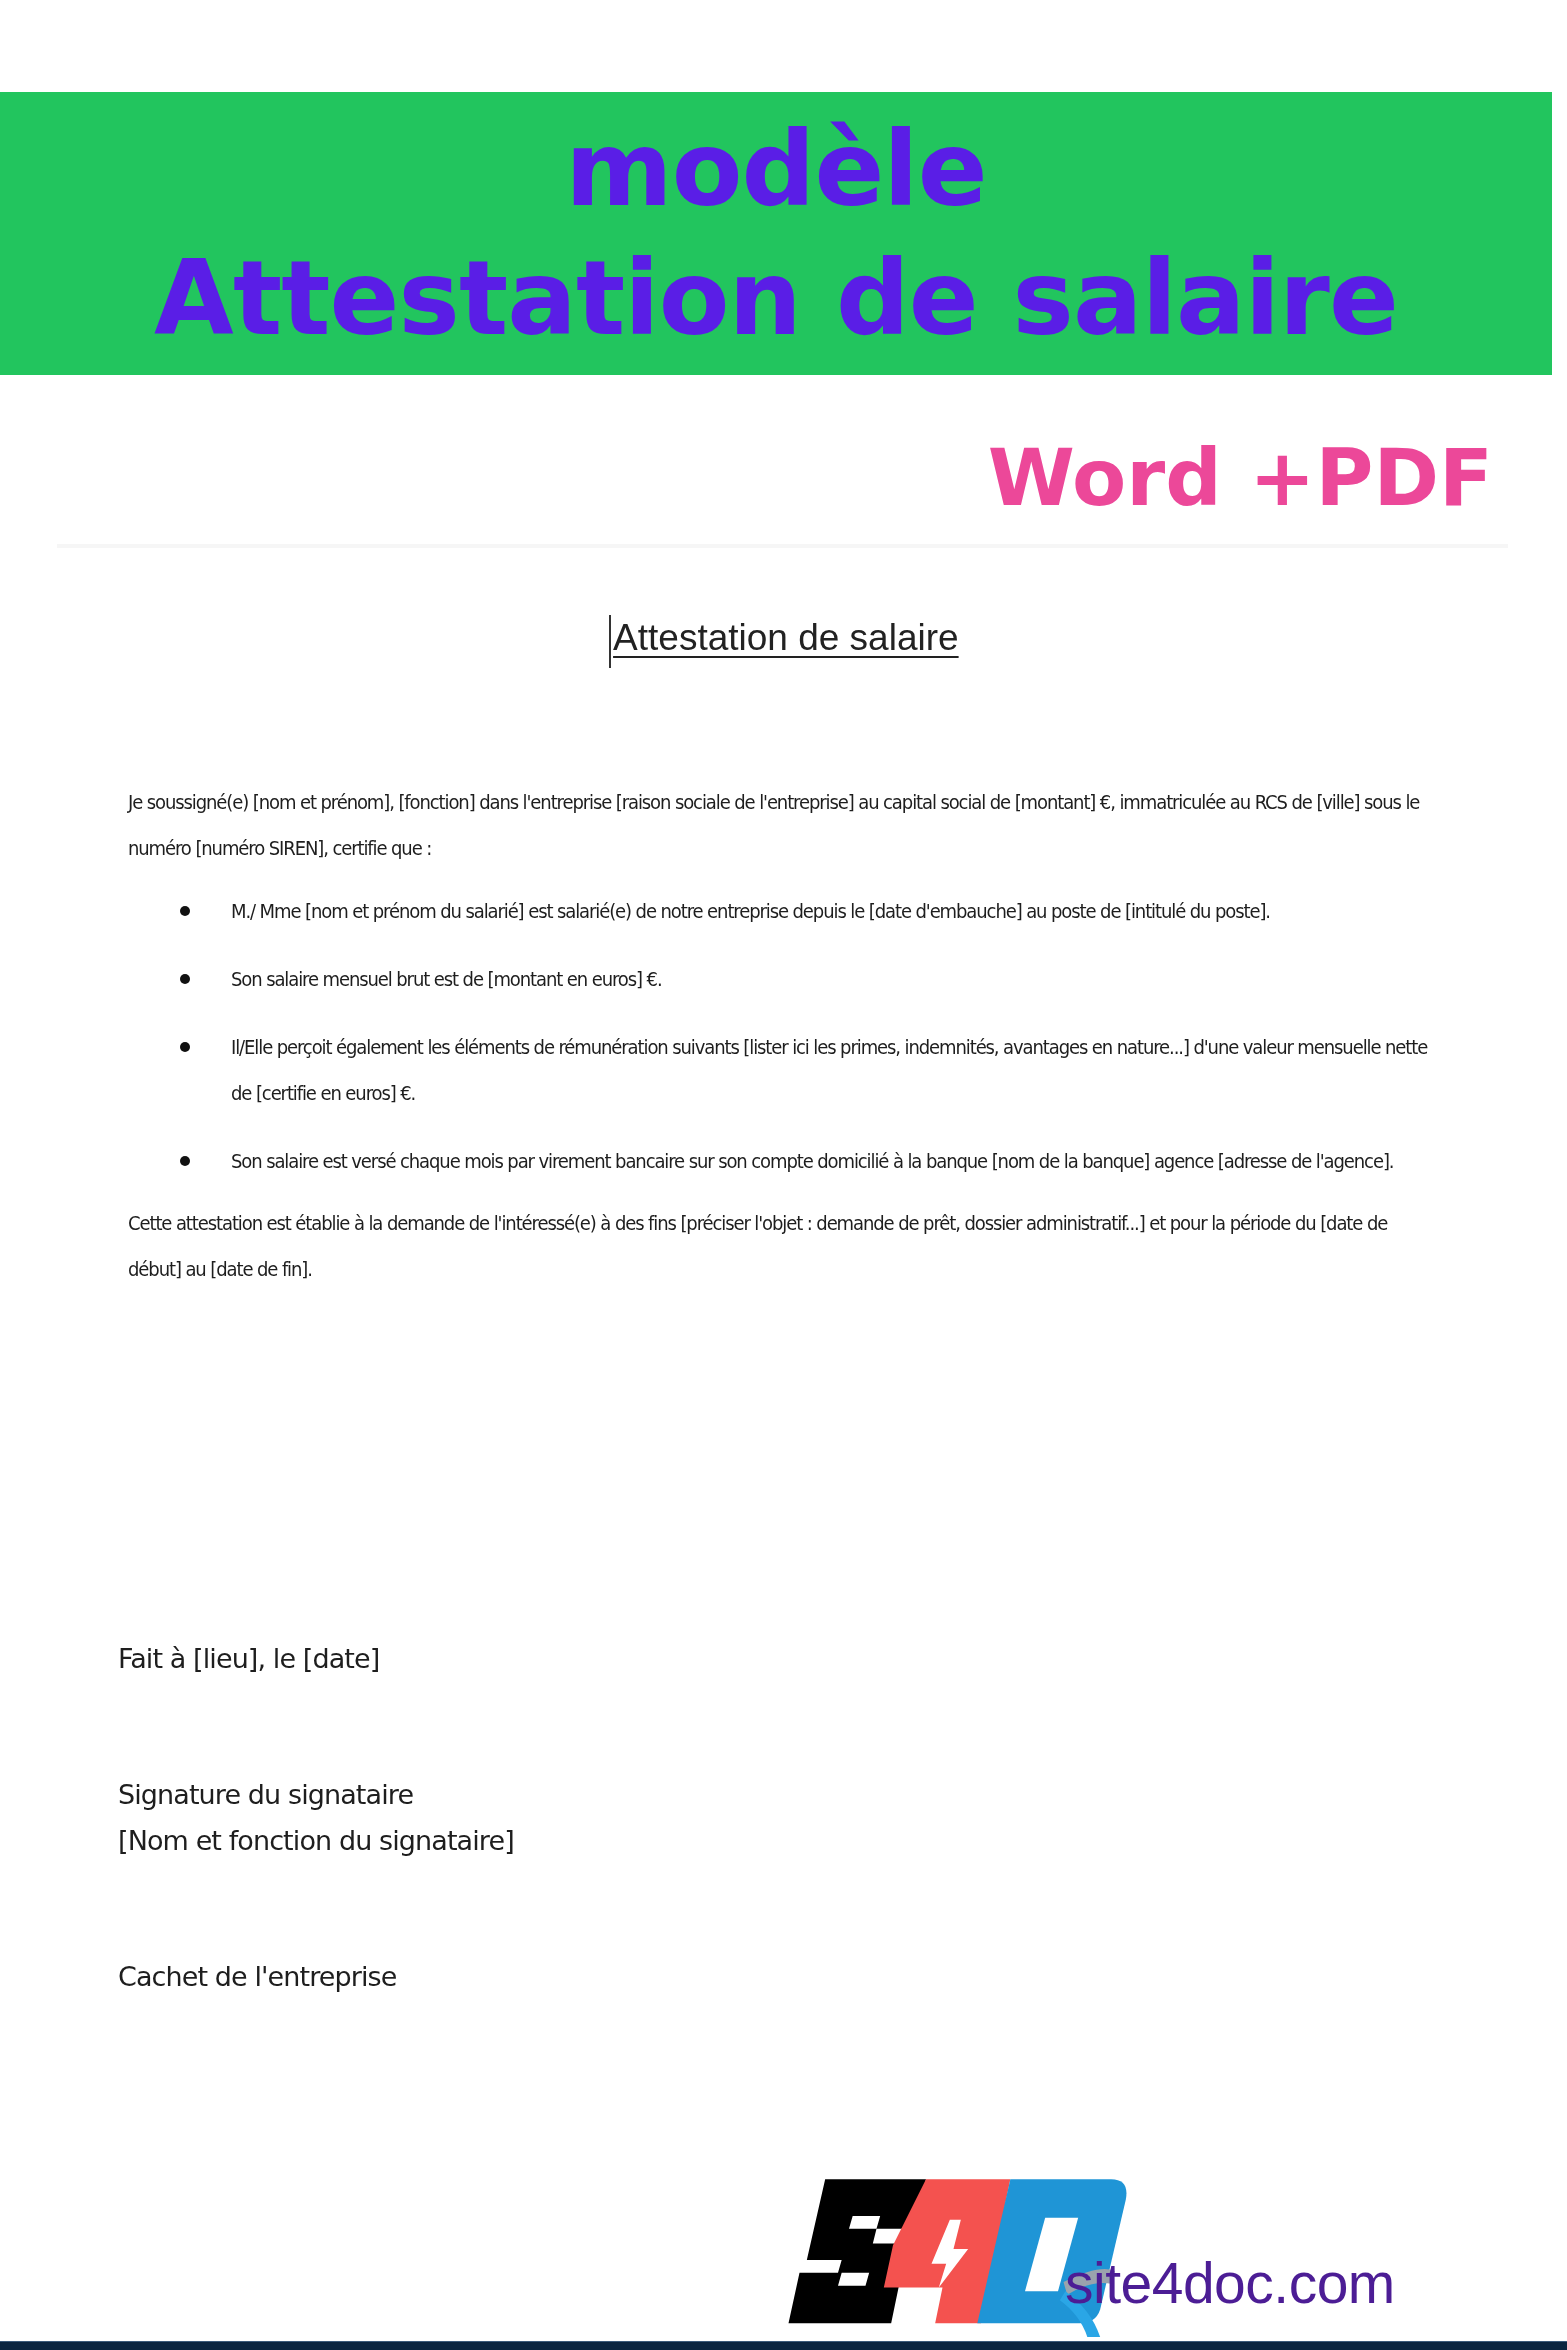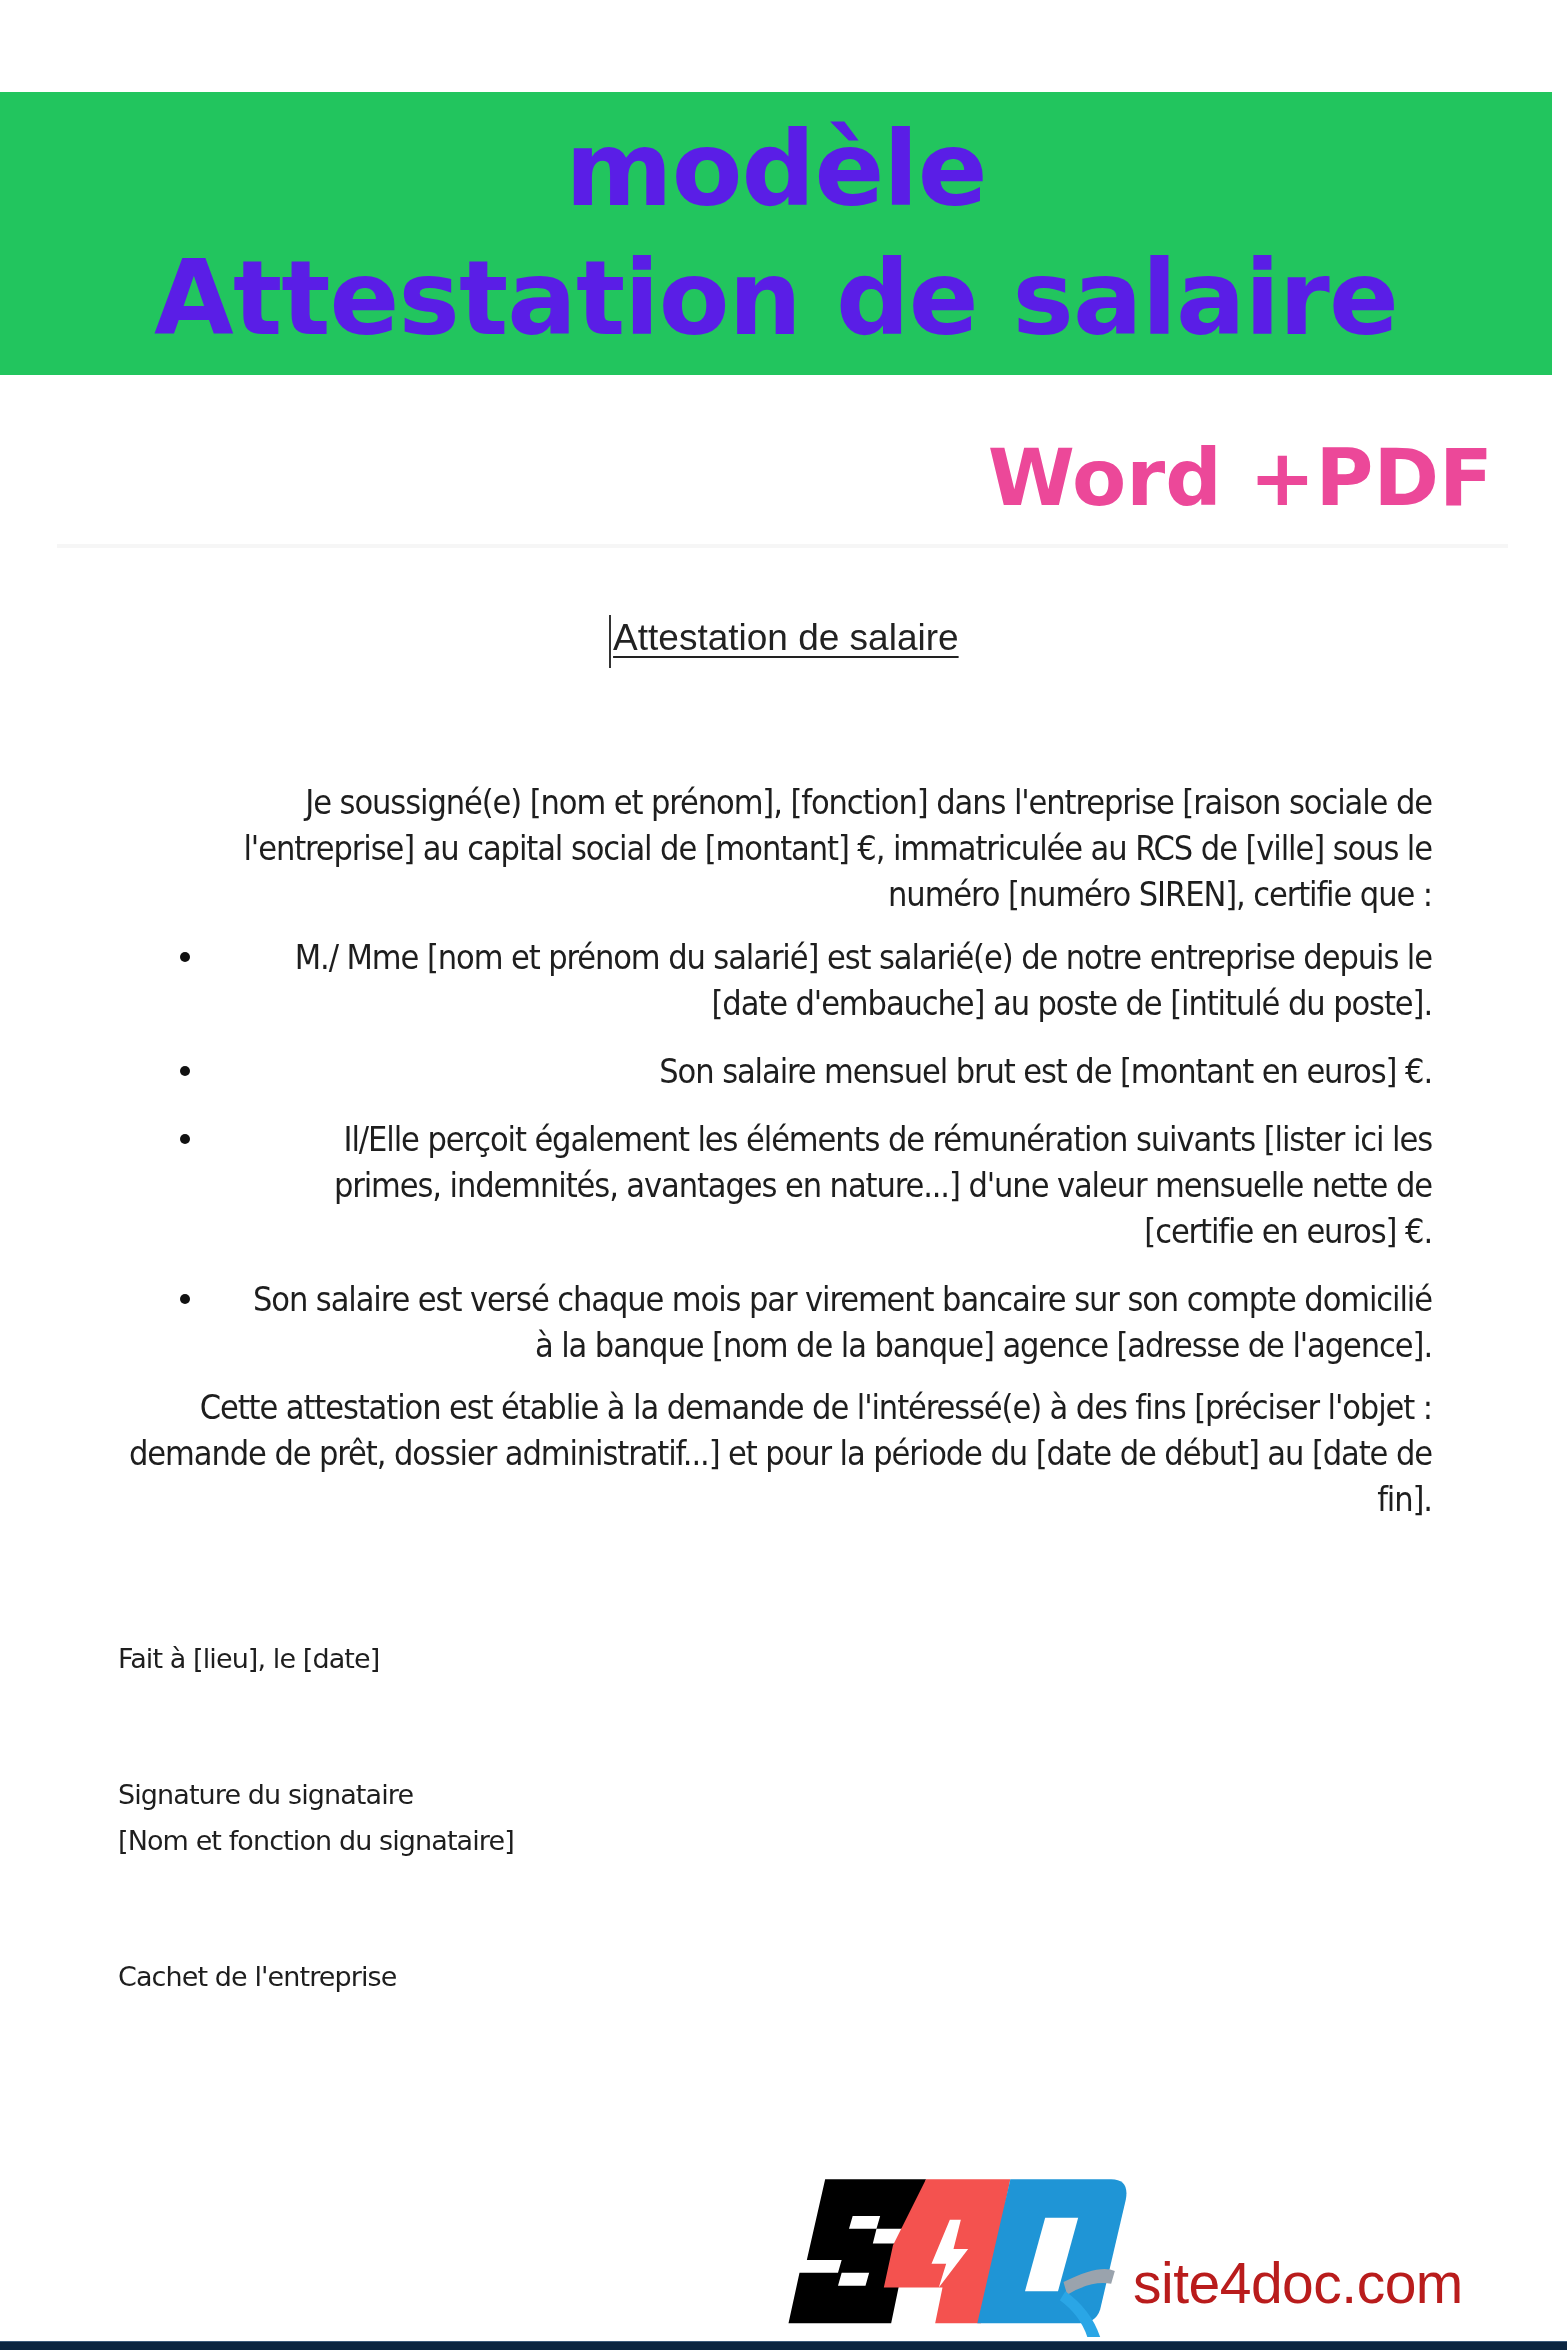--- a/index.html
+++ b/index.html
@@ -33,42 +33,42 @@
     display: inline-block; position: relative;
     font-family: "Liberation Sans", sans-serif; font-size: 37px; color: #222;
     text-decoration: underline; text-underline-offset: 5.5px; text-decoration-thickness: 1.8px;
     padding-left: 3.7px;
   }
   .doc-title .caret {
     position: absolute; left: 0; top: -1.8px; width: 1.8px; height: 53px; background: #333;
   }
   .doc-body {
     position: absolute; left: 128px; top: 779px; width: 1304px;
-    font-family: "DejaVu Sans", sans-serif; font-size: 34px; color: #1e1e1e;
-    line-height: 46px; letter-spacing: -1.1px; font-stretch: condensed; text-align: right;
+    font-family: "DejaVu Sans", sans-serif; font-size: 20px; color: #1e1e1e;
+    line-height: 46px; letter-spacing: -1.1px; font-stretch: condensed;
   }
   .doc-body p { margin: 0; }
   .doc-body ul { margin: 16.5px 0 0 0; padding: 0 0 0 103px; list-style: none; }
   .doc-body li { position: relative; margin: 0 0 22px 0; }
   .doc-body li .bullet {
     position: absolute; left: -51px; top: 18.4px; width: 10px; height: 10px; border-radius: 50%;
     background: #111;
   }
   .para-after { margin-top: -5.5px !important; }
   .closing {
     position: absolute; left: 118px;
     font-family: "DejaVu Sans", sans-serif; font-size: 27px; color: #1e1e1e;
     line-height: 46px; letter-spacing: -0.9px;
   }
   .logo {
     position: absolute; left: 788px; top: 2172px; width: 342px; height: 165px;
   }
   .site-name {
-    position: absolute; left: 1133px; top: 2250px;
-    font-family: "Liberation Sans", sans-serif; font-size: 57px; color: #b91c1c; letter-spacing: -0.5px;
+    position: absolute; left: 1065px; top: 2250px;
+    font-family: "Liberation Sans", sans-serif; font-size: 57px; color: #4c1d95; letter-spacing: -0.5px;
   }
   .bottom-bar {
     position: absolute; left: 0; top: 2341px; width: 1568px; height: 10px; background: #0b2540;
     border-top: 1.8px solid #3b5a7a;
   }
 </style>
 </head>
 <body>
 
 <div class="banner">

